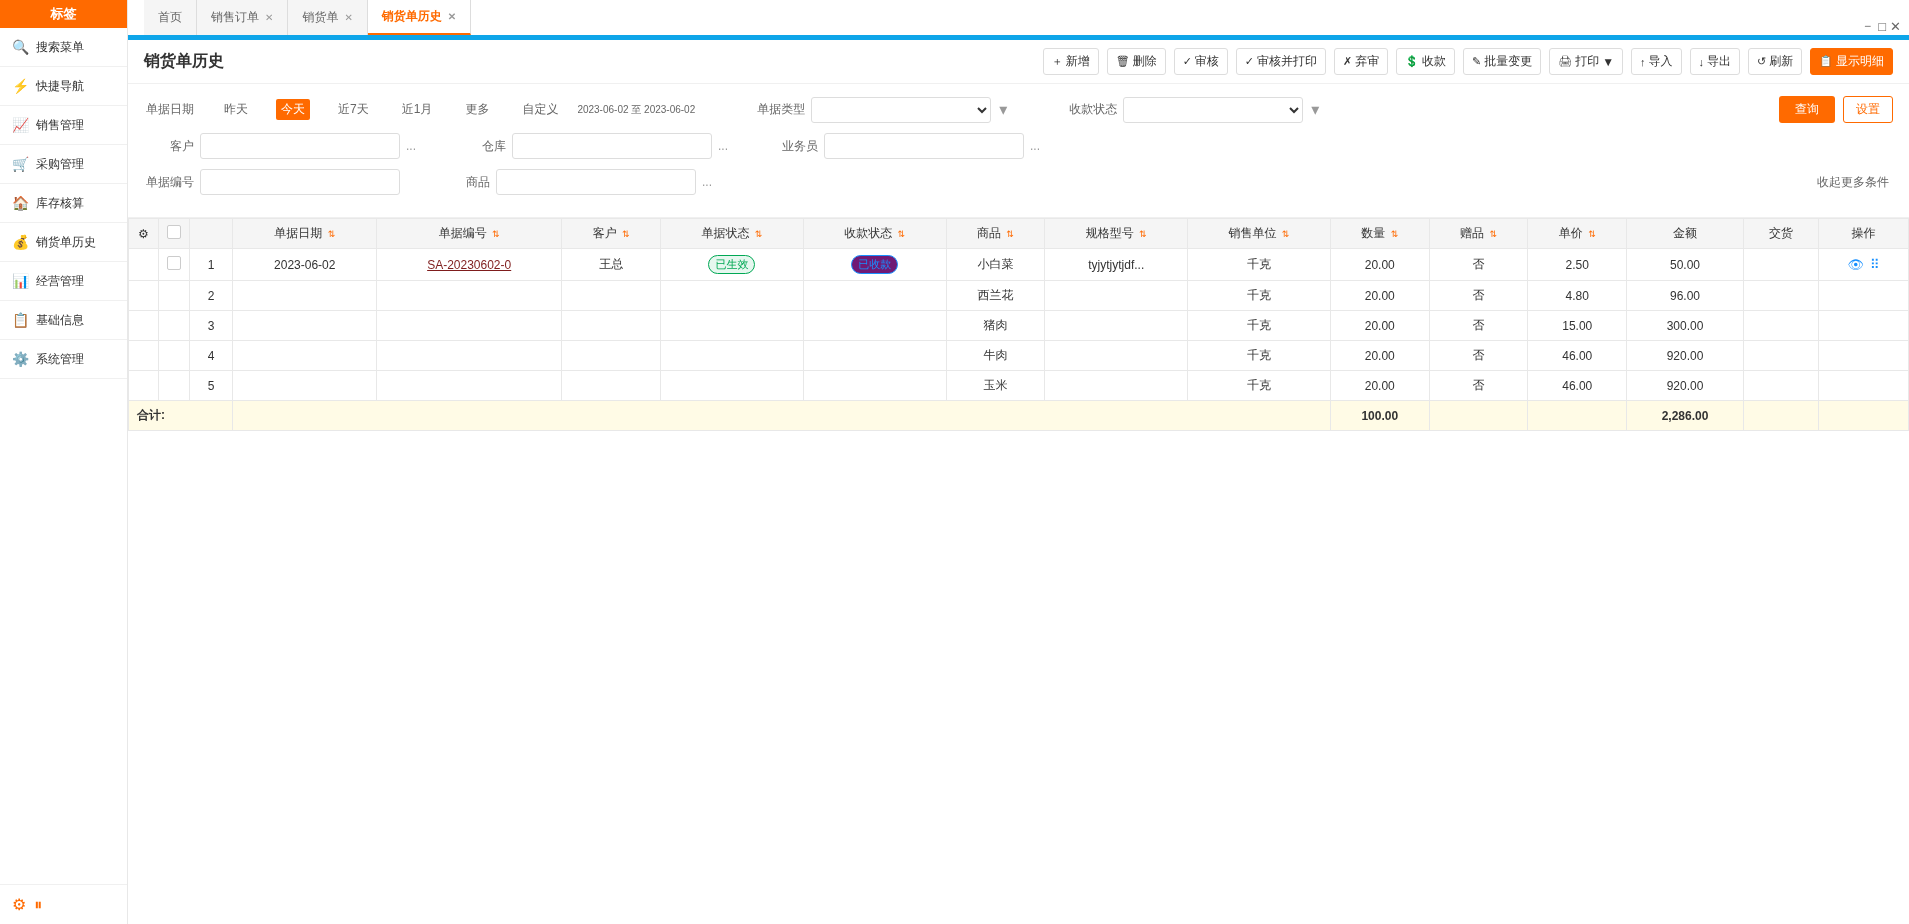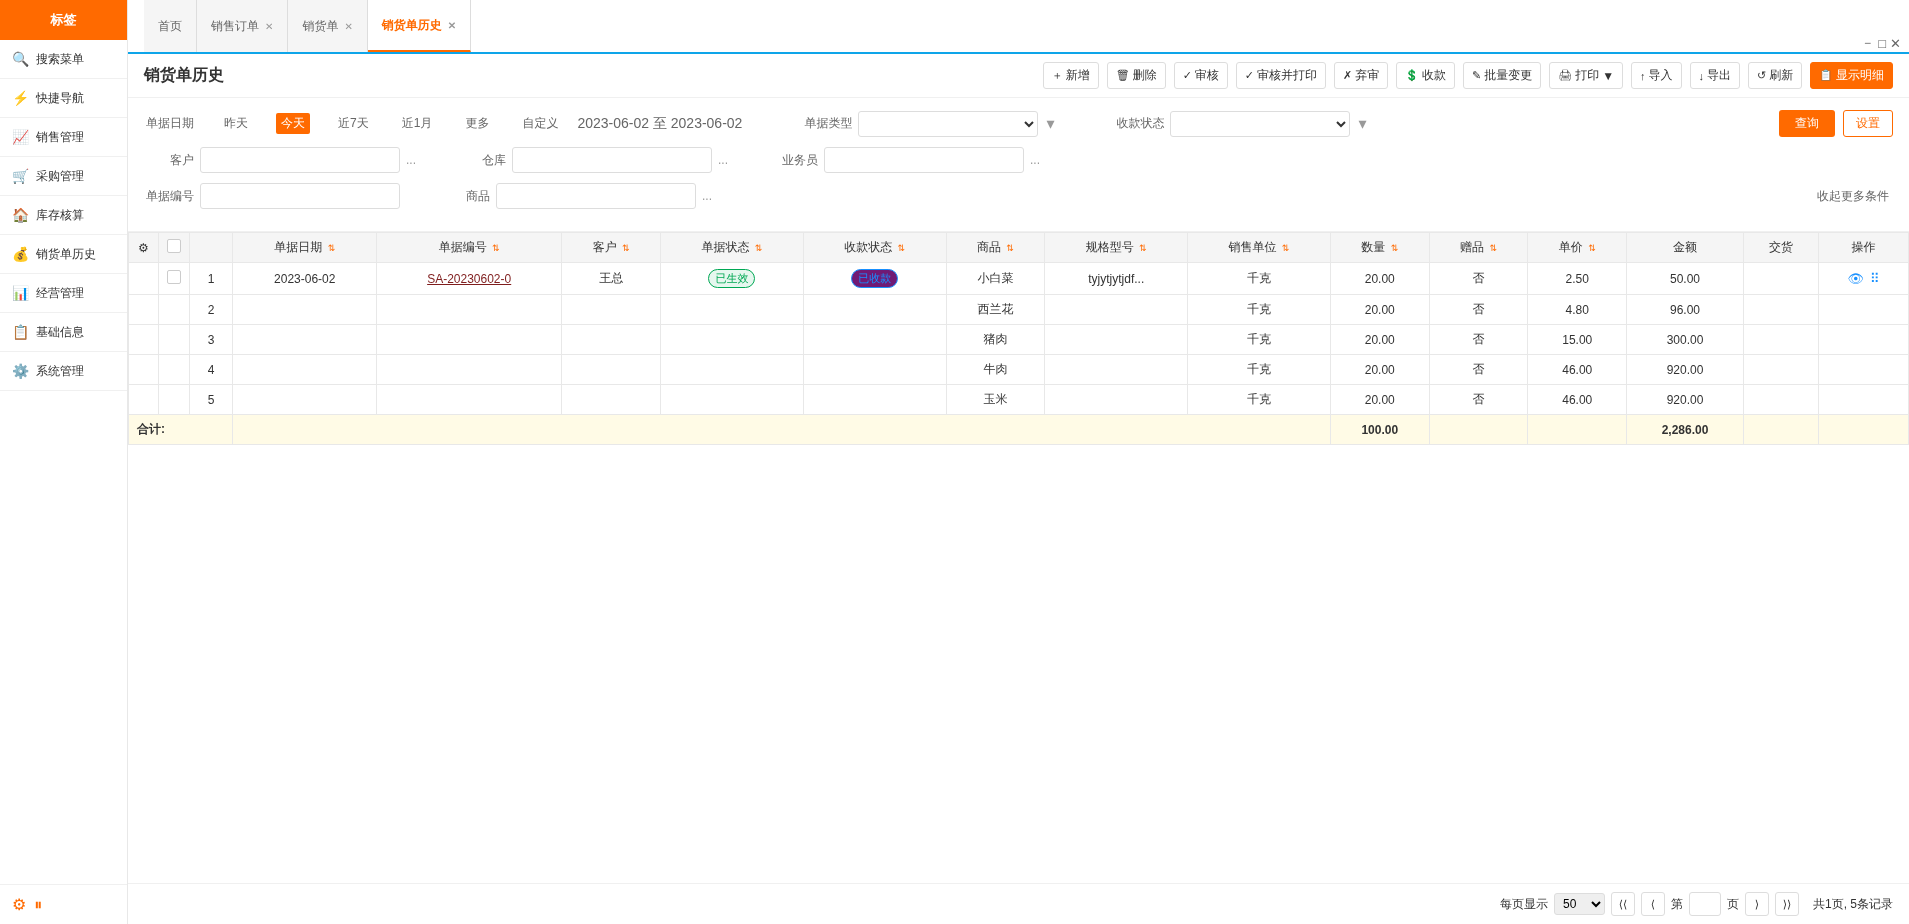--- a/index.html
+++ b/index.html
@@ -9,21 +9,21 @@
     .sidebar {
       width: 128px;
       background: #fff;
       border-right: 1px solid #e8e8e8;
       display: flex;
       flex-direction: column;
       height: 100%;
       flex-shrink: 0;
     }
     .sidebar-logo {
-      height: 40px;
+      height: 28px;
       background: #ff6a00;
       display: flex;
       align-items: center;
       justify-content: center;
       color: #fff;
       font-size: 13px;
       font-weight: bold;
     }
     .sidebar-item {
       display: flex;
@@ -46,23 +46,23 @@
     
     .main {
       flex: 1;
       display: flex;
       flex-direction: column;
       overflow: hidden;
     }
 
     
     .tab-bar {
-      height: 54px;
-      background: #fff;
-      border-bottom: 2px solid #0ea5e9;
+      height: 40px;
+      background: #fff;
+      border-bottom: 5px solid #0ea5e9;
       display: flex;
       align-items: flex-end;
       padding-left: 16px;
       flex-shrink: 0;
     }
     .tab {
       padding: 8px 14px;
       font-size: 12px;
       color: #666;
       cursor: pointer;
@@ -185,21 +185,21 @@
       color: #666;
       border-radius: 2px;
       margin-left: 19px;
     }
     .date-quick-btn.active {
       background: #ff6a00;
       color: #fff;
       border-radius: 2px;
     }
     .date-range {
-      font-size: 14px;
+      font-size: 10px;
       color: #666;
     }
     .filter-ellipsis {
       color: #999;
       cursor: pointer;
       font-size: 12px;
     }
     .collapse-btn {
       display: flex;
       align-items: center;
@@ -734,30 +734,15 @@
             <td></td>
             <td></td>
             <td style="font-weight:bold;margin-top:39px;">2,286.00</td>
             <td></td>
             <td></td>
           </tr>
         </tfoot>
       </table>
     </div>
 
-    <div class="pagination">
-      <span>每页显示</span>
-      <select class="page-size-select">
-        <option value="50">50</option>
-        <option value="100">100</option>
-      </select>
-      <div class="page-btn">⟨⟨</div>
-      <div class="page-btn">⟨</div>
-      <span>第</span>
-      <input class="page-input" type="text" style="">
-      <span>页</span>
-      <div class="page-btn">⟩</div>
-      <div class="page-btn">⟩⟩</div>
-      <span style="margin-left:8px;">共1页, 5条记录</span>
-    </div>
 
   </div>
 </div>
 
 </body></html>

